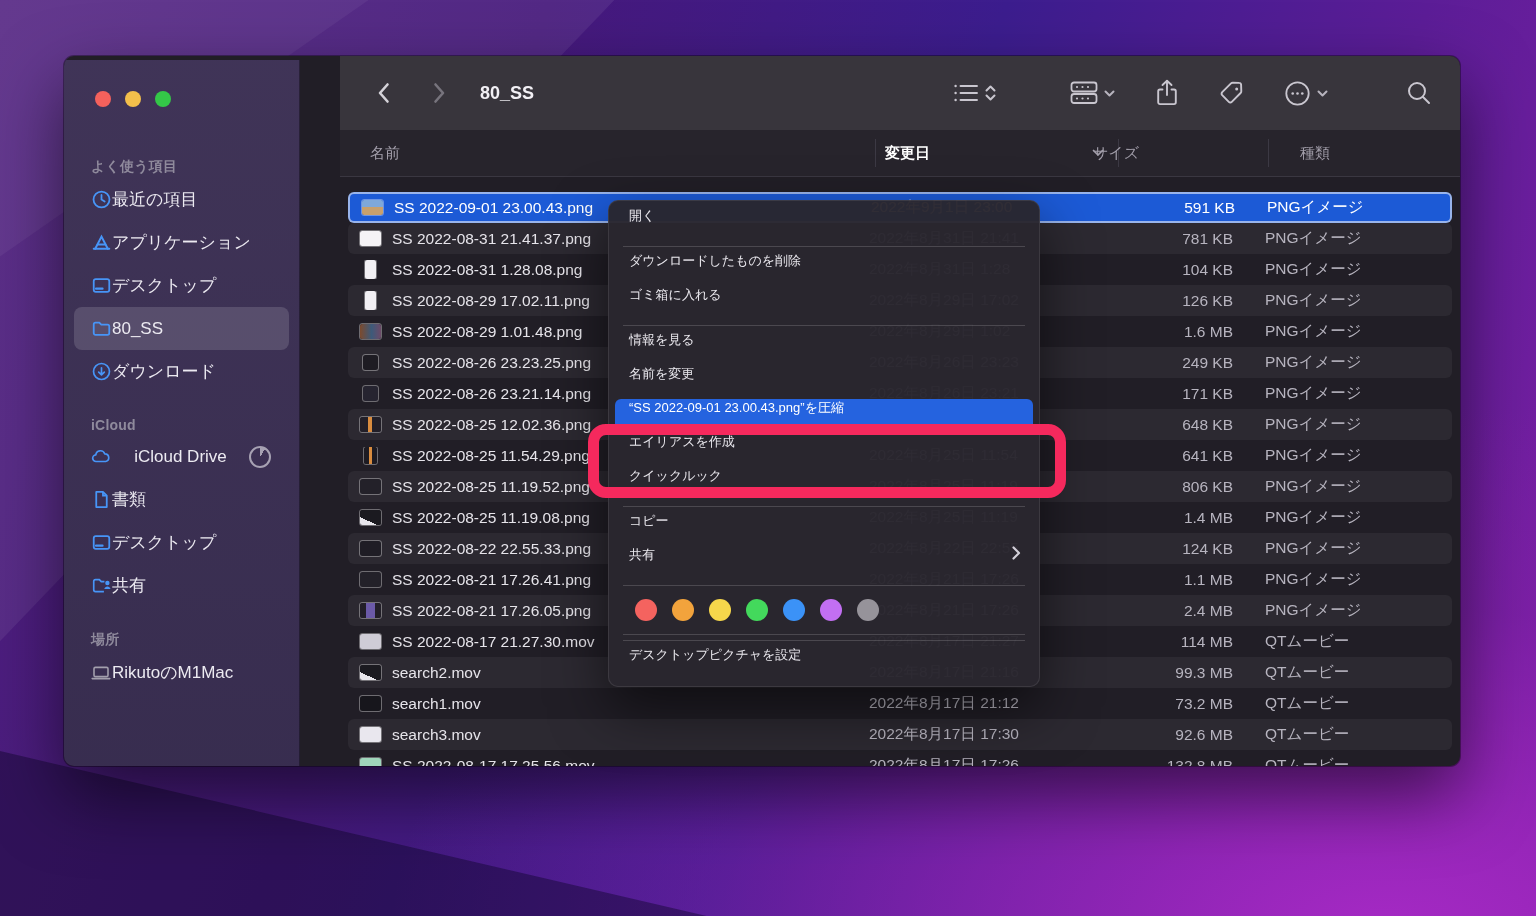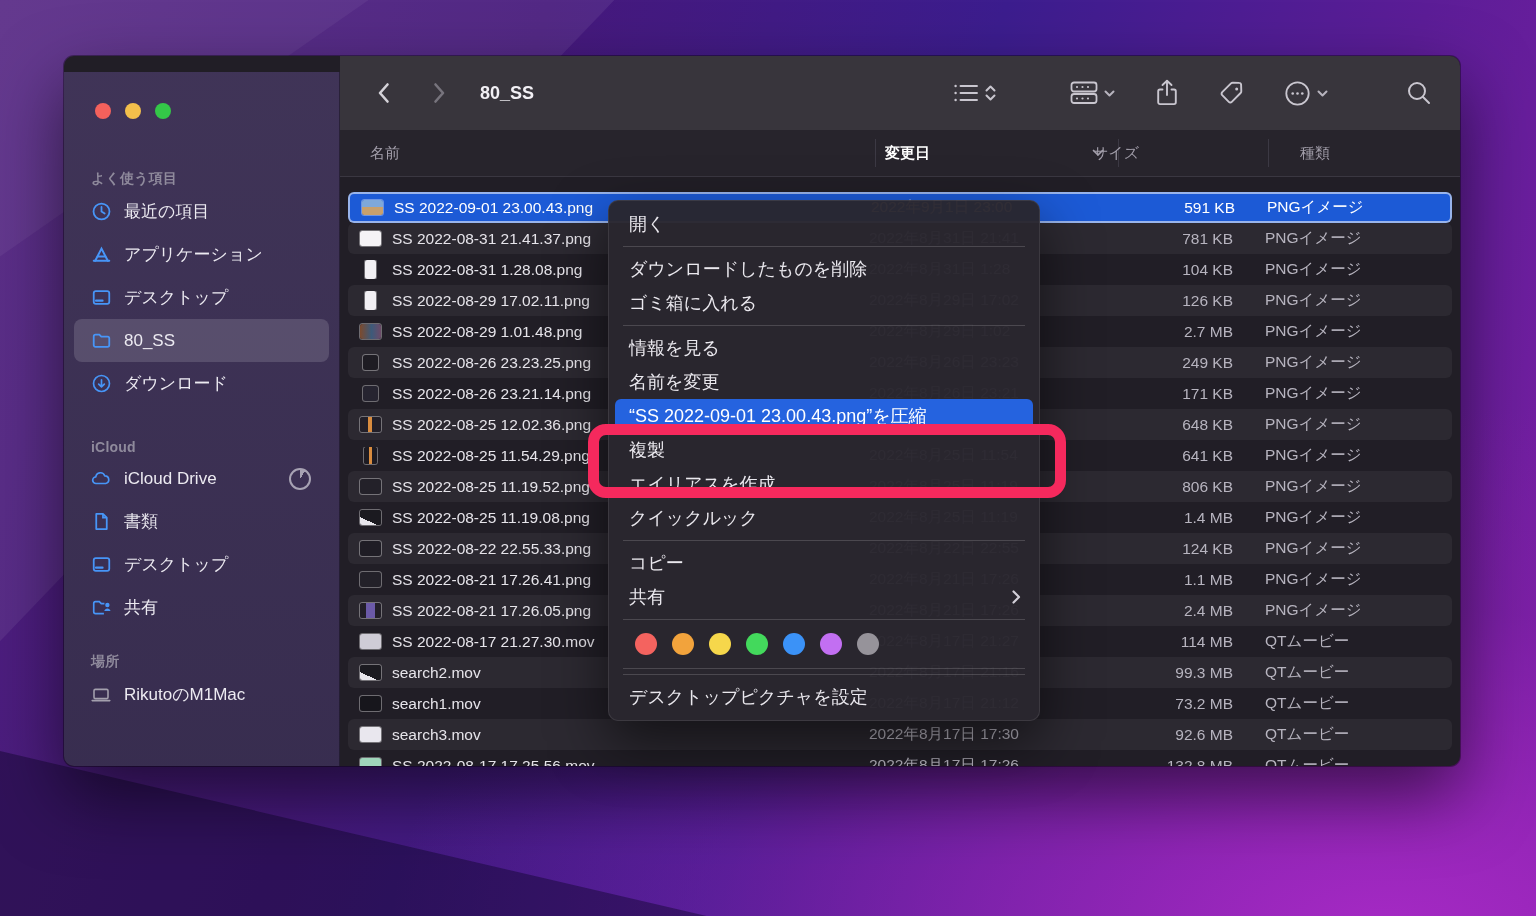--- a/index.html
+++ b/index.html
@@ -10,30 +10,30 @@
       radial-gradient(95% 85% at 90% 102%, rgba(168,42,198,.95) 0%, rgba(128,32,168,.55) 42%, rgba(0,0,0,0) 68%),
       linear-gradient(108deg,#50207f 0%,#46197c 30%,#3c1d8e 55%,#5c1d97 78%,#7e20a6 100%);}
   .wp-band{position:absolute;inset:0;pointer-events:none;}
   .wp-band.b1{clip-path:polygon(0 0,40% 0,0 70%);background:rgba(255,255,255,0.07);}
   .wp-band.b2{clip-path:polygon(0 0,24% 0,0 28%);background:rgba(255,255,255,0.05);}
   .wp-band.b3{clip-path:polygon(0 82%,46% 100%,0 100%);background:rgba(12,4,38,0.42);}
 
   
   .window{position:absolute;left:64px;top:56px;width:1396px;height:710px;border-radius:10px;
     box-shadow:0 30px 70px rgba(0,0,0,.55), 0 0 0 1px rgba(0,0,0,.35);overflow:hidden;background:#211e26;}
-  .sidebar{position:absolute;left:0;top:16px;width:276px;height:100%;
+  .sidebar{position:absolute;left:0;top:4px;width:236px;height:100%;
     background:linear-gradient(180deg,rgba(64,52,88,.98),rgba(56,45,80,.98));
     border-right:1px solid rgba(0,0,0,.35);box-sizing:border-box;}
   .traffic{position:absolute;left:31px;top:31px;display:flex;gap:14px;}
   .dot{width:16px;height:16px;border-radius:50%;}
   .dot.red{background:#f4615c;} .dot.yellow{background:#f3bf4b;} .dot.green{background:#34c748;}
   .side-list{position:absolute;left:0;top:84px;width:100%;}
   .side-sec{margin:14px 0 2px 27px;font-size:14px;font-weight:700;color:#8f8a9c;letter-spacing:.2px;}
-  .side-item{display:flex;align-items:center;gap:12px;height:43px;margin:0 10px;padding:0 0 0 16px;
-    border-radius:8px;font-size:17px;color:#eceaf1;}
+  .side-item{display:flex;align-items:center;height:43px;margin:0 10px;padding:0 0 0 16px;
+    border-radius:8px;font-size:17px;color:#eceaf1;text-align:center;}
   .side-item.sel{background:rgba(255,255,255,0.14);}
   .side-item .sicon{width:22px;height:22px;flex:0 0 22px;color:#4795f7;display:flex;align-items:center;justify-content:center;}
   .side-item .sicon.gray{color:#a39fad;}
   .side-item .grow{flex:1;}
   .pie{width:22px;height:22px;border-radius:50%;border:2px solid #a7a2b3;box-sizing:border-box;
     background:conic-gradient(#a7a2b3 0 9%, transparent 9%);margin-right:18px;}
 
   
   .main{position:absolute;left:276px;top:0;right:0;bottom:0;}
   .toolbar{position:absolute;left:0;top:0;right:0;height:74px;background:#38353c;
@@ -88,22 +88,22 @@
   .tgray{background:#cfccd6;}
   .tchip{background:linear-gradient(205deg,#1b1a20 68%,#e8e6ec 68%);}
   .tblack{background:#17161c;}
   .tpanel{background:#e9e7ee;}
   .tmint{background:#9fd6bb;}
 
   
   .menu{position:absolute;left:608px;top:200px;width:432px;background:rgba(41,38,46,0.97);
     border-radius:10px;border:1px solid rgba(255,255,255,0.09);
     box-shadow:0 22px 55px rgba(0,0,0,.55);padding:6px 0;box-sizing:border-box;z-index:5;}
-  .mi{height:34px;display:flex;align-items:center;padding:0 18px 0 20px;
-    font-size:18px;color:#eae8ee;position:relative;}
+  .mi{height:34px;display:flex;padding:0 18px 0 20px;
+    font-size:13px;color:#eae8ee;position:relative;}
   .mi .grow{flex:1;}
   .mi .sub{color:#d2cfd8;}
   .mi.hl{margin:0 6px;padding-left:14px;border-radius:6px;background:#2563df;color:#fff;}
   .msep{height:1px;margin:5px 14px;background:rgba(255,255,255,0.16);}
   .tagrow{height:38px;display:flex;align-items:center;gap:15px;padding-left:26px;}
   .tagdot{width:22px;height:22px;border-radius:50%;}
 
   
   .annot{position:absolute;left:588px;top:424px;width:456px;height:52px;
     border:11px solid #f5295d;border-radius:18px;z-index:9;pointer-events:none;}
@@ -172,21 +172,21 @@
         <div class="side-item">
           <span class="sicon">
             <svg width="21" height="21" viewBox="0 0 20 20" fill="none" stroke="currentColor" stroke-width="1.6">
                 <circle cx="10" cy="10" r="7.6"></circle>
                 <path d="M10 6.4 V13 M7.3 10.6 L10 13.3 L12.7 10.6" stroke-linecap="round" stroke-linejoin="round"></path>
               </svg>
           </span>
           <span>ダウンロード</span>
         </div>
 
-        <div class="side-sec" style="margin-top:34px;">iCloud</div>
+        <div class="side-sec" style="margin-top:24px;">iCloud</div>
 
         <div class="side-item">
           <span class="sicon">
             <svg width="22" height="22" viewBox="0 0 22 22" fill="none" stroke="currentColor" stroke-width="1.7">
                 <path d="M6.2 15.5 a3.3 3.3 0 0 1 -.4-6.6 a4.6 4.6 0 0 1 8.9-1.1 a3.9 3.9 0 0 1 1 7.7 z" stroke-linejoin="round"></path>
               </svg>
           </span>
           <span class="grow">iCloud Drive</span>
           <span class="pie"></span>
         </div>
@@ -377,21 +377,21 @@
           <div class="c-date">2022年8月29日 17:02</div>
             <div class="c-size">126 KB</div>
             <div class="c-kind">PNGイメージ</div>
         </div>
         <div class="row">
           <div class="c-name">
               <span class="thumb tbusy"></span>
               <span class="fname">SS 2022-08-29 1.01.48.png</span>
             </div>
           <div class="c-date">2022年8月29日 1:02</div>
-            <div class="c-size">2.7 MB</div>
+            <div class="c-size">1.6 MB</div>
             <div class="c-kind">PNGイメージ</div>
         </div>
         <div class="row">
           <div class="c-name">
               <span class="thumb tdarksq"></span>
               <span class="fname">SS 2022-08-26 23.23.25.png</span>
             </div>
           <div class="c-date">2022年8月26日 23:23</div>
             <div class="c-size">249 KB</div>
             <div class="c-kind">PNGイメージ</div>
@@ -530,23 +530,20 @@
       </div>
     <div class="msep"></div>
     <div class="mi">
         <span class="grow">情報を見る</span>
       </div>
     <div class="mi">
         <span class="grow">名前を変更</span>
       </div>
     <div class="mi hl">
         <span class="grow">“SS 2022-09-01 23.00.43.png”を圧縮</span>
-      </div>
-    <div class="mi">
-        <span class="grow">複製</span>
       </div>
     <div class="mi">
         <span class="grow">エイリアスを作成</span>
       </div>
     <div class="mi">
         <span class="grow">クイックルック</span>
       </div>
     <div class="msep"></div>
     <div class="mi">
         <span class="grow">コピー</span>

